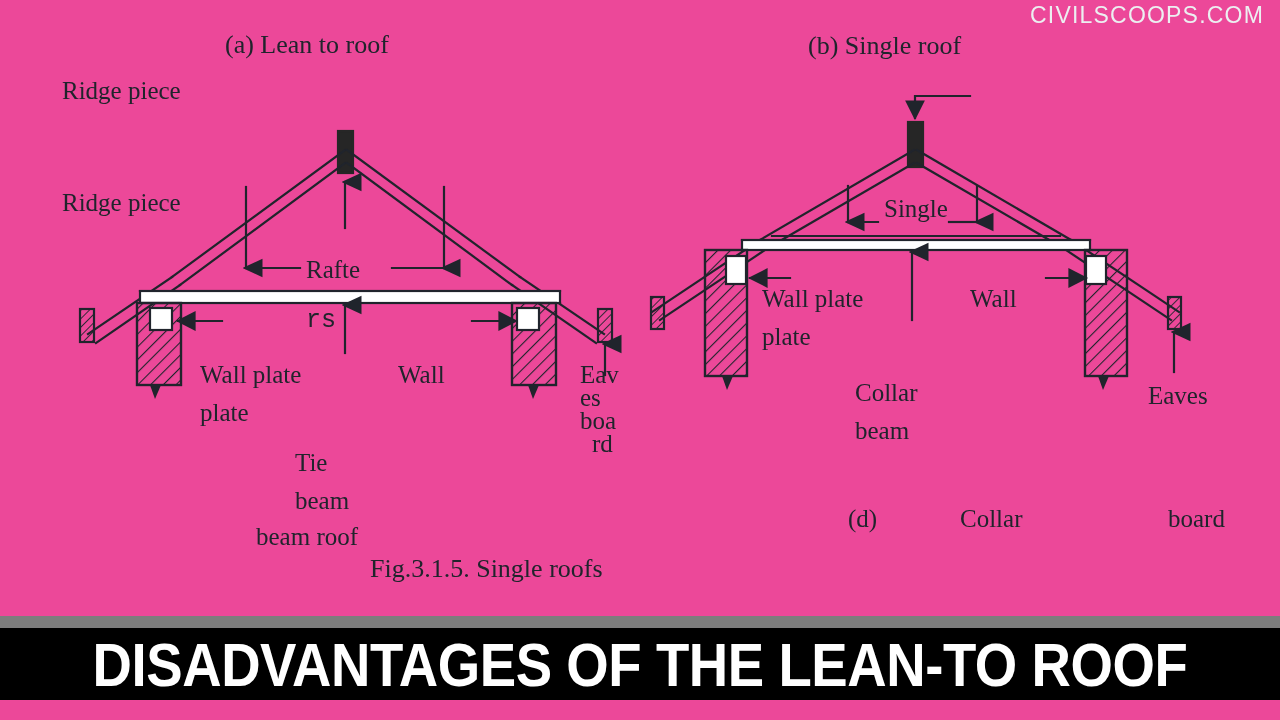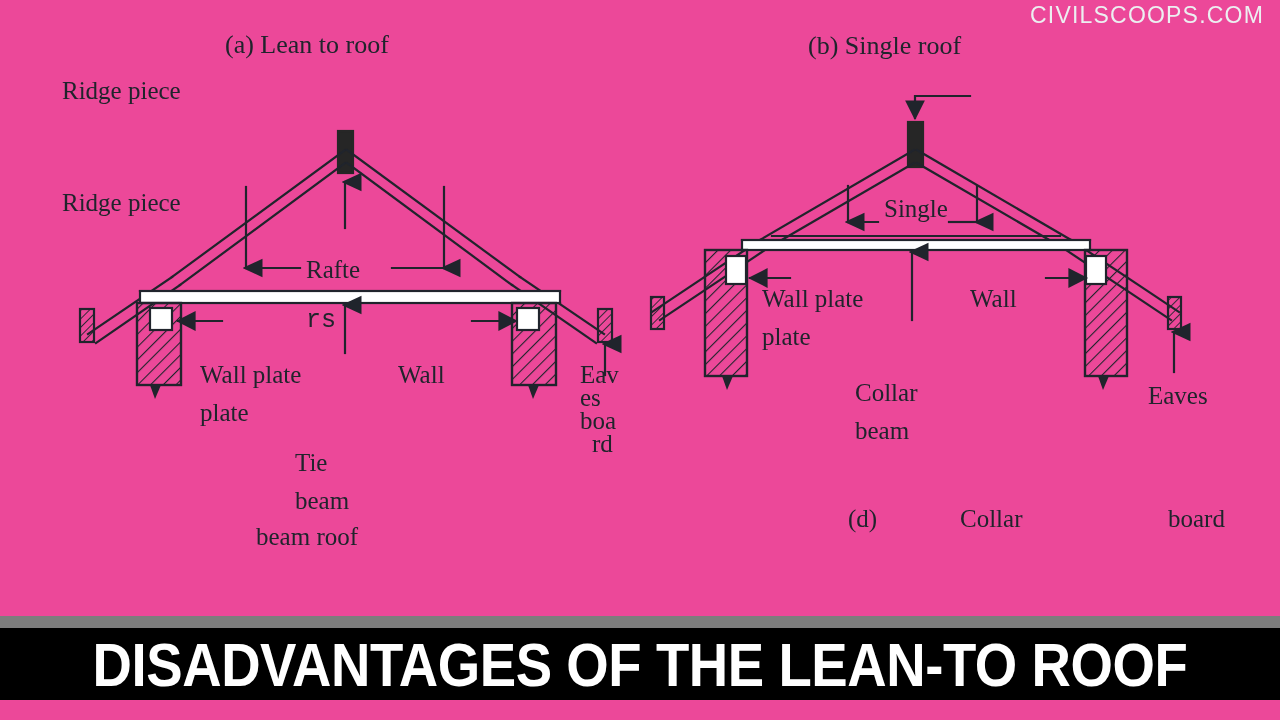--- a/index.html
+++ b/index.html
@@ -234,19 +234,20 @@
   <div class="lbl" style="left:855px; top:418px;">beam</div>
 
   <div class="lbl" style="left:1148px; top:383px;">Eaves</div>
 
   <div class="lbl" style="left:256px; top:524px;">beam roof</div>
 
   <div class="lbl" style="left:848px; top:506px;">(d)</div>
   <div class="lbl" style="left:960px; top:506px;">Collar</div>
   <div class="lbl" style="left:1148px; top:506px;margin-left:20px;">board</div>
 
+  <div class="lbl caption" style="left:370px; top:556px;">Fig.3.1.5. Single roofs</div>
 
   <div id="banner-strip"></div>
   <div id="banner">
     <div id="banner-text">DISADVANTAGES OF THE LEAN-TO ROOF</div>
   </div>
 
 </div>
 
 </body></html>

